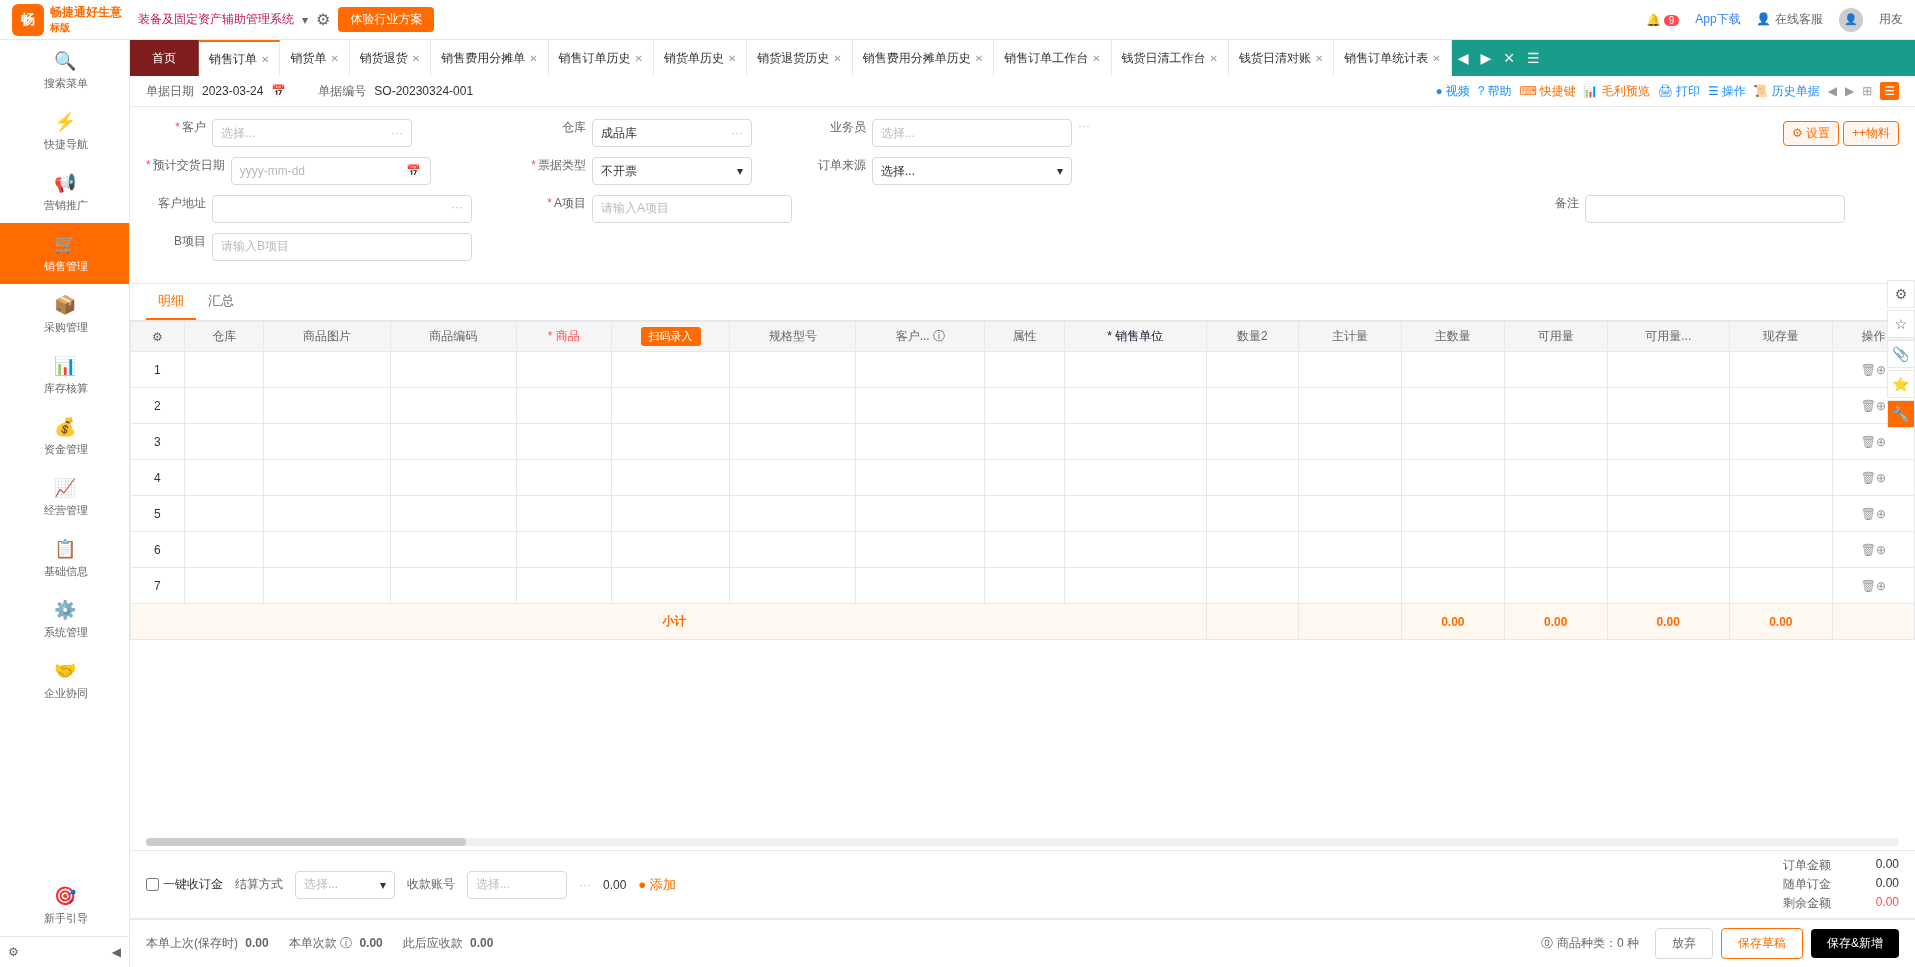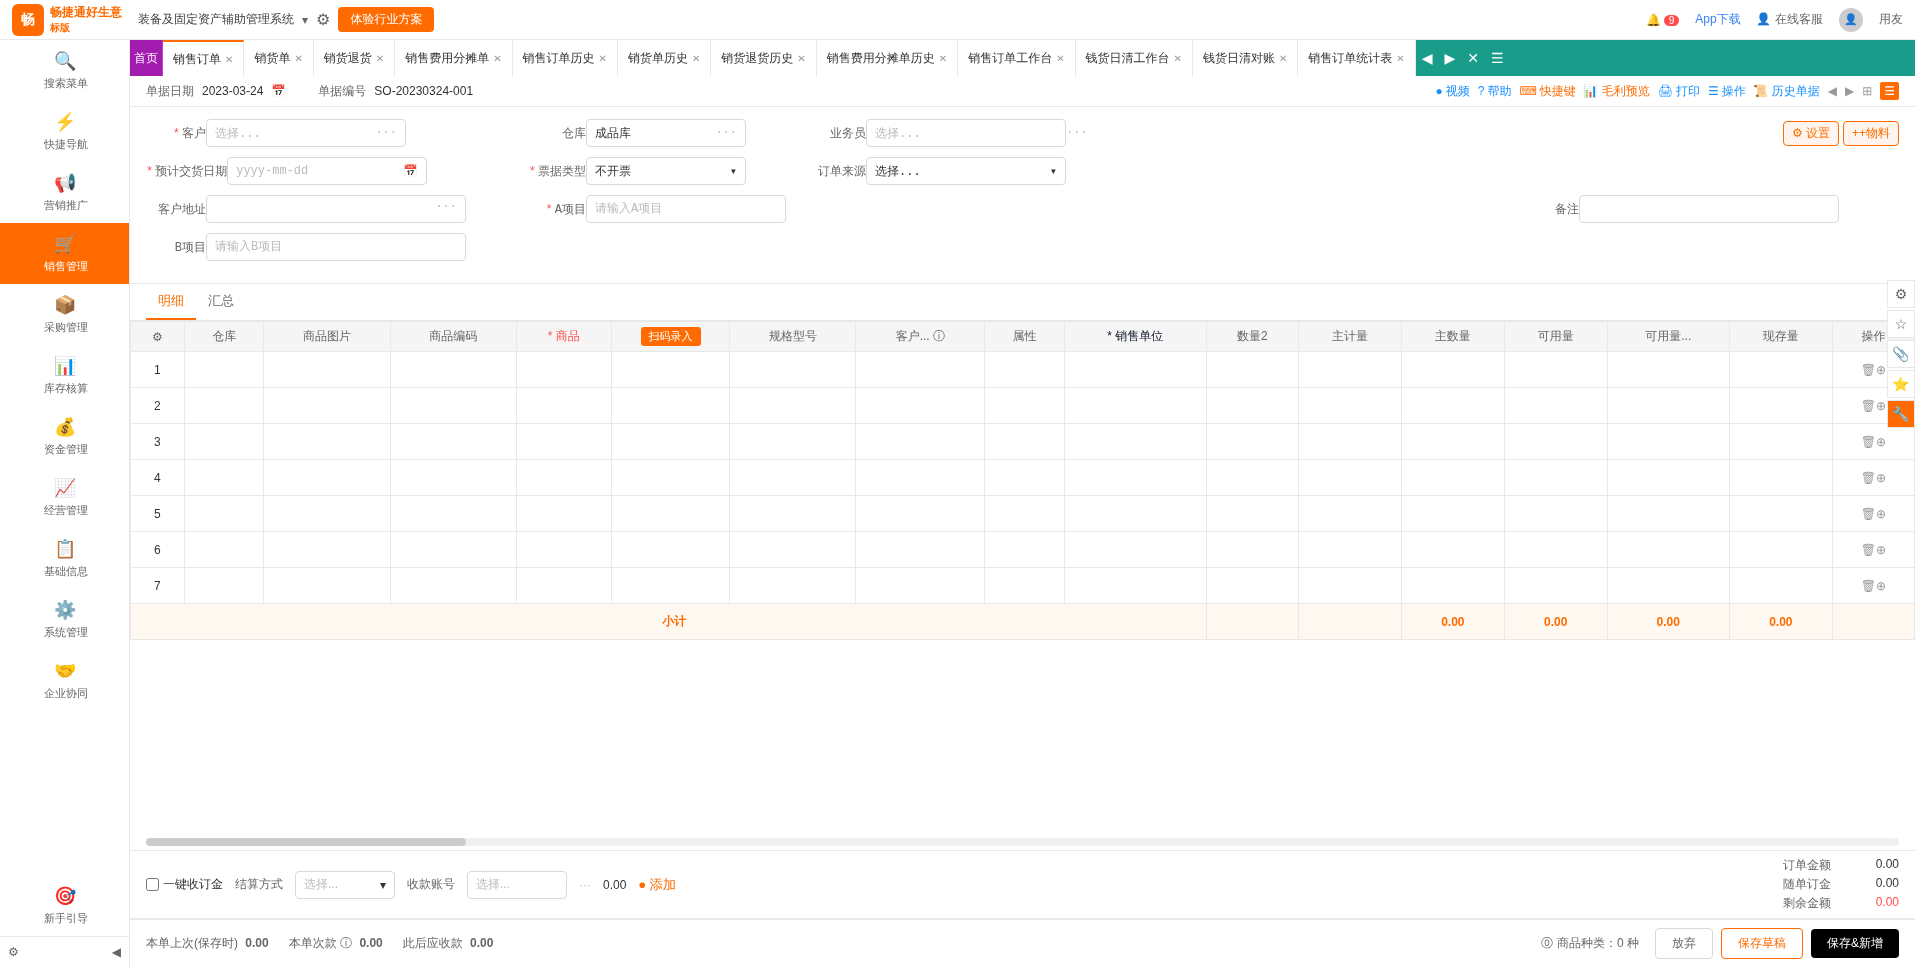--- a/index.html
+++ b/index.html
@@ -23,39 +23,39 @@
     .sidebar-item { display: flex; flex-direction: column; align-items: center; padding: 10px 6px; cursor: pointer; color: #666; font-size: 11px; gap: 4px; border-left: 3px solid transparent; }
     .sidebar-item.active { background: #ff6b00; color: white; border-left-color: #ff6b00; }
     .sidebar-item .icon { font-size: 18px; }
     .sidebar-bottom { margin-top: auto; }
 
     
     .content-area { flex: 1; display: flex; flex-direction: column; overflow: hidden; }
 
     
     .tab-bar { background: #1a9c8a; display: flex; align-items: center; height: 36px; flex-shrink: 0; overflow: hidden; }
-    .tab-home { background: #a21caf; color: white; padding: 0 4px; height: 100%; display: flex; align-items: center; font-size: 12px; cursor: pointer; border-right: 1px solid rgba(255,255,255,0.2); }
+    .tab-home { background: #7f1d1d; color: white; padding: 0 22px; height: 100%; display: flex; align-items: center; font-size: 12px; cursor: pointer; border-right: 1px solid rgba(255,255,255,0.2); }
     .tab-item { background: #fff; color: #333; padding: 0 10px; height: 100%; display: flex; align-items: center; font-size: 12px; cursor: pointer; border-right: 1px solid #e8e8e8; gap: 4px; white-space: nowrap; }
     .tab-item.active { background: #fff; border-top: 2px solid #ff6b00; }
     .tab-close { color: #999; font-size: 10px; }
     .tab-nav-btn { background: #1a9c8a; color: white; border: none; padding: 0 6px; cursor: pointer; height: 100%; font-size: 14px; }
 
     
     .page-header { background: #fff; border-bottom: 1px solid #e8e8e8; padding: 6px 16px; display: flex; align-items: center; justify-content: space-between; flex-shrink: 0; }
     .form-field-row { display: flex; align-items: center; gap: 8px; font-size: 12px; }
     .field-label { color: #666; white-space: nowrap; }
     .field-value { color: #333; font-weight: 500; }
     .page-actions { display: flex; align-items: center; gap: 8px; font-size: 12px; color: #666; }
     .action-link { color: #1890ff; cursor: pointer; display: flex; align-items: center; gap: 3px; }
     .action-link.orange { color: #ff6b00; }
 
     
     .form-area { background: #fff; padding: 12px 16px; border-bottom: 1px solid #e8e8e8; flex-shrink: 0; }
     .form-row { display: flex; align-items: center; gap: 0; margin-bottom: 10px; }
-    .form-group { display: flex; align-items: center; flex: 1; font-family: Liberation Mono, monospace; }
+    .form-group { display: flex; gap: 6px; flex: 1; }
     .form-label { color: #666; font-size: 12px; white-space: nowrap; min-width: 60px; text-align: right; }
     .form-label.required::before { content: '*'; color: #ff4d4f; margin-right: 2px; }
     .form-input { border: 1px solid #d9d9d9; border-radius: 4px; padding: 4px 8px; font-size: 12px; color: #333; min-width: 140px; height: 28px; background: #fff; }
     .form-input.placeholder { color: #bbb; }
     .form-select { border: 1px solid #d9d9d9; border-radius: 4px; padding: 4px 8px; font-size: 12px; color: #333; min-width: 140px; height: 28px; display: flex; align-items: center; justify-content: space-between; background: #fff; cursor: pointer; }
     .orange-btn-small { background: #fff5ee; border: 1px solid #ff6b00; color: #ff6b00; padding: 3px 8px; border-radius: 4px; cursor: pointer; font-size: 12px; }
 
     
     .detail-area { flex: 1; display: flex; flex-direction: column; overflow: hidden; background: #fff; }
     .tab-sub { display: flex; border-bottom: 1px solid #e8e8e8; padding: 0 16px; }
@@ -95,21 +95,21 @@
 
   <div class="top-bar">
     <div class="top-bar-left">
       <div class="logo-area">
         <div class="logo-icon">畅</div>
         <div>
           <div style="color:#ff6b00;font-weight:bold;font-size:12px;">畅捷通好生意</div>
           <div style="color:#ff6b00;font-size:10px;">标版</div>
         </div>
       </div>
-      <span style="color:#404040;font-size:12px;margin-left:8px;">装备及固定资产辅助管理系统</span>
+      <span style="color:#be185d;font-size:12px;margin-left:8px;">装备及固定资产辅助管理系统</span>
       <span style="color:#666;cursor:pointer;">▾</span>
       <span style="font-size:16px;color:#666;cursor:pointer;">⚙</span>
       <button class="solution-btn">体验行业方案</button>
     </div>
     <div class="top-bar-right">
       <span style="cursor:pointer;">
         🔔<span class="badge">9</span>
       </span>
       <span style="color:#3b82f6;cursor:pointer;display:flex;align-items:center;gap:3px;">App下载</span>
       <span style="color:#666;cursor:pointer;">👤 <span>在线客服</span></span>

